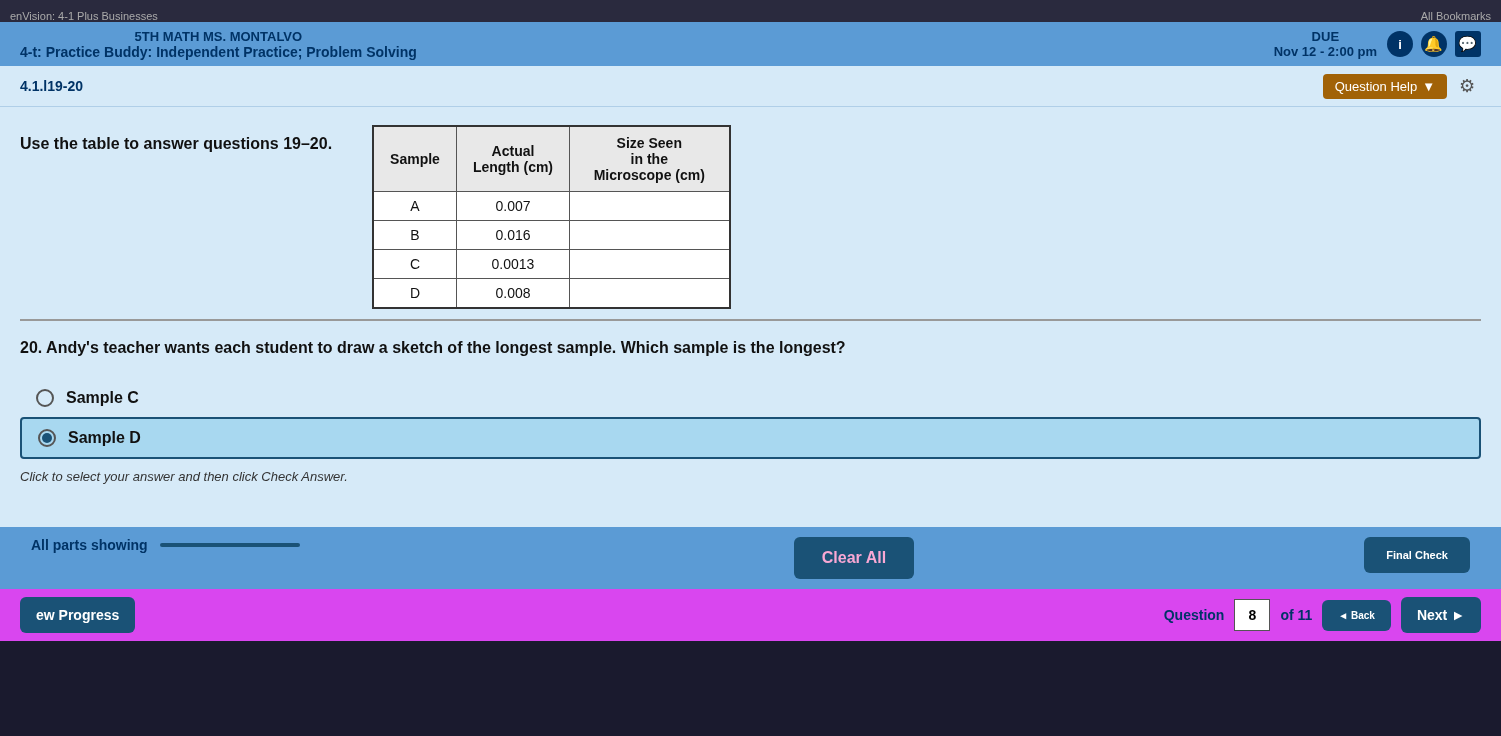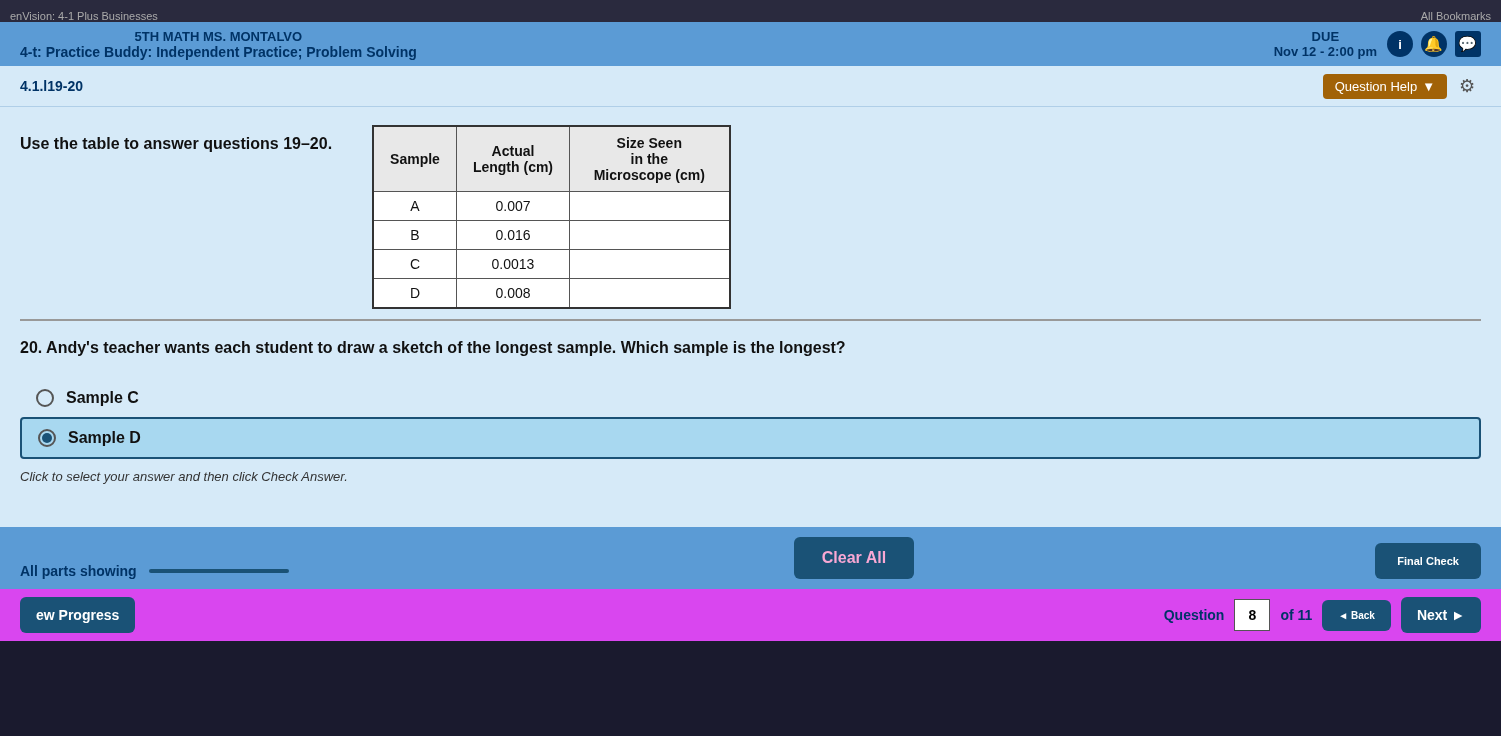--- a/index.html
+++ b/index.html
@@ -234,23 +234,23 @@
 
     .instruction-text {
       color: #333;
       font-size: 13px;
       margin: 10px 0 0 0;
       font-style: italic;
     }
 
     .bottom-bar {
       background: #5b9bd5;
-      padding: 10px 20px;
-      display: flex;
-      align-items: flex-end;
+      padding: 10px 31px;
+      display: flex;
+      align-items: flex-start;
       justify-content: space-between;
     }
 
     .all-parts-section {
       display: flex;
       align-items: center;
       gap: 12px;
       color: #003366;
       font-size: 14px;
       font-weight: bold;

